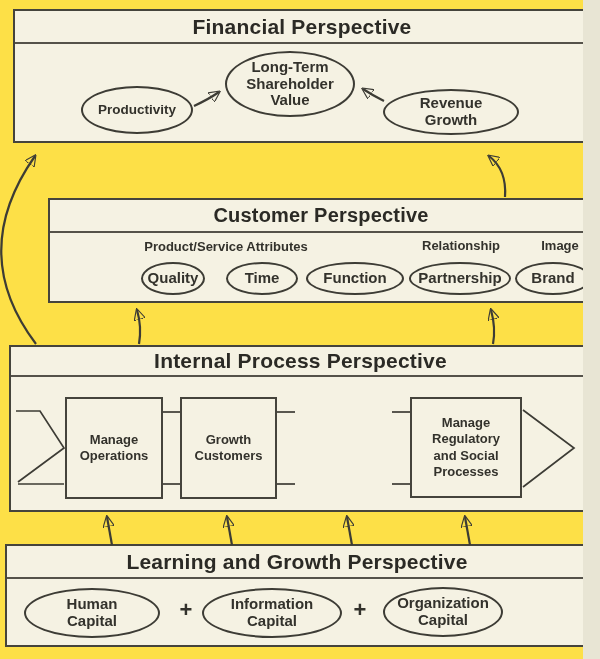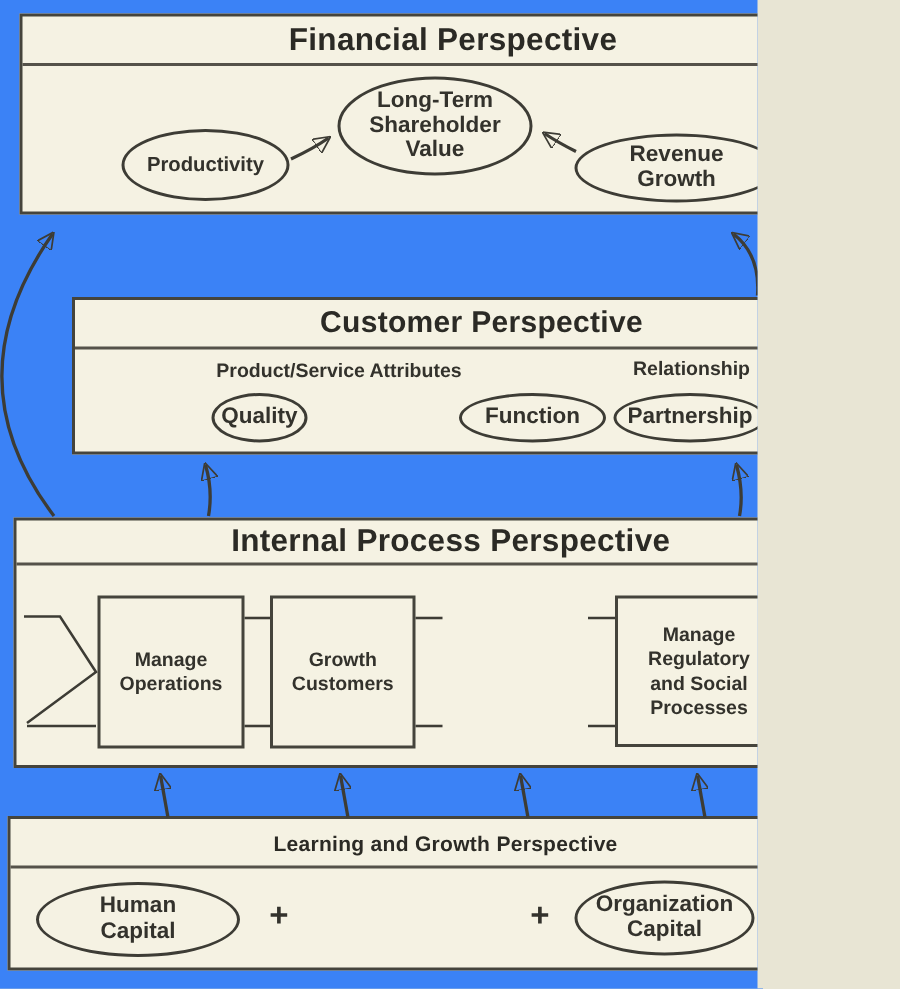--- a/index.html
+++ b/index.html
@@ -2,22 +2,22 @@
 <html><head>
 <meta charset="utf-8">
 <style>
   html,body{margin:0;padding:0;}
   body{
     font-family:"Liberation Sans","DejaVu Sans",sans-serif;
     background:#e8e5d4;
   }
   #canvas{
     position:relative;
-    width:505px;height:659px;
-    background:#3b82f6;
+    width:583px;height:659px;
+    background:#fde047;
     overflow:hidden;
     color:#2e2d28;
   }
   
   .panel{
     position:absolute;
     background:#f5f2e3;
     border:2px solid #45443c;
     box-sizing:border-box;
   }
@@ -90,36 +90,38 @@
   <div class="ell" style="left:383px;top:89px;width:136px;height:46px;padding:0 30px;">Revenue Growth</div>
 
   <div class="panel" style="left:48px;top:198px;width:546px;height:105px;">
     <div class="panel-title" style="height:33px;font-size:20px;">Customer Perspective</div>
   </div>
   <div class="grp-label" style="left:226px;top:239px;">Product/Service Attributes</div>
   <div class="grp-label" style="left:461px;top:238px;">Relationship</div>
   <div class="grp-label" style="left:560px;top:238px;">Image</div>
 
   <div class="ell" style="left:141px;top:262px;width:64px;height:33px;">Quality</div>
+  <div class="ell" style="left:226px;top:262px;width:72px;height:33px;">Time</div>
   <div class="ell" style="left:306px;top:262px;width:98px;height:33px;">Function</div>
   <div class="ell" style="left:409px;top:262px;width:102px;height:33px;">Partnership</div>
   <div class="ell" style="left:515px;top:262px;width:76px;height:33px;">Brand</div>
 
   <div class="panel" style="left:9px;top:345px;width:583px;height:167px;">
     <div class="panel-title" style="height:30px;font-size:21px;">Internal Process Perspective</div>
   </div>
   <div class="pbox" style="left:65px;top:397px;width:98px;height:102px;">Manage Operations</div>
   <div class="pbox" style="left:180px;top:397px;width:97px;height:102px;">Growth Customers</div>
   <div class="pbox" style="left:410px;top:397px;width:112px;height:101px;padding:4px 14px;">Manage Regulatory and Social Processes</div>
 
   <div class="panel" style="left:5px;top:544px;width:584px;height:103px;">
-    <div class="panel-title" style="height:33px;font-size:14px;">Learning and Growth Perspective</div>
+    <div class="panel-title" style="height:33px;font-size:21px;">Learning and Growth Perspective</div>
   </div>
   <div class="ell" style="left:24px;top:588px;width:136px;height:50px;padding:0 28px;">Human Capital</div>
   <div class="plus" style="left:186px;top:597px;">+</div>
+  <div class="ell" style="left:202px;top:588px;width:140px;height:50px;padding:0 26px;">Information Capital</div>
   <div class="plus" style="left:360px;top:597px;">+</div>
   <div class="ell" style="left:383px;top:587px;width:120px;height:50px;padding:0 10px;">Organization Capital</div>
 
   <svg id="overlay" viewBox="0 0 600 659" xmlns="http://www.w3.org/2000/svg">
     <defs>
       <marker id="ah" viewBox="0 0 10 10" refX="8.5" refY="5" markerWidth="5.2" markerHeight="5.2" orient="auto">
         <path d="M0 0 L10 5 L0 10 Z" fill="#3d3c35" stroke="none"></path>
       </marker>
     </defs>
 

